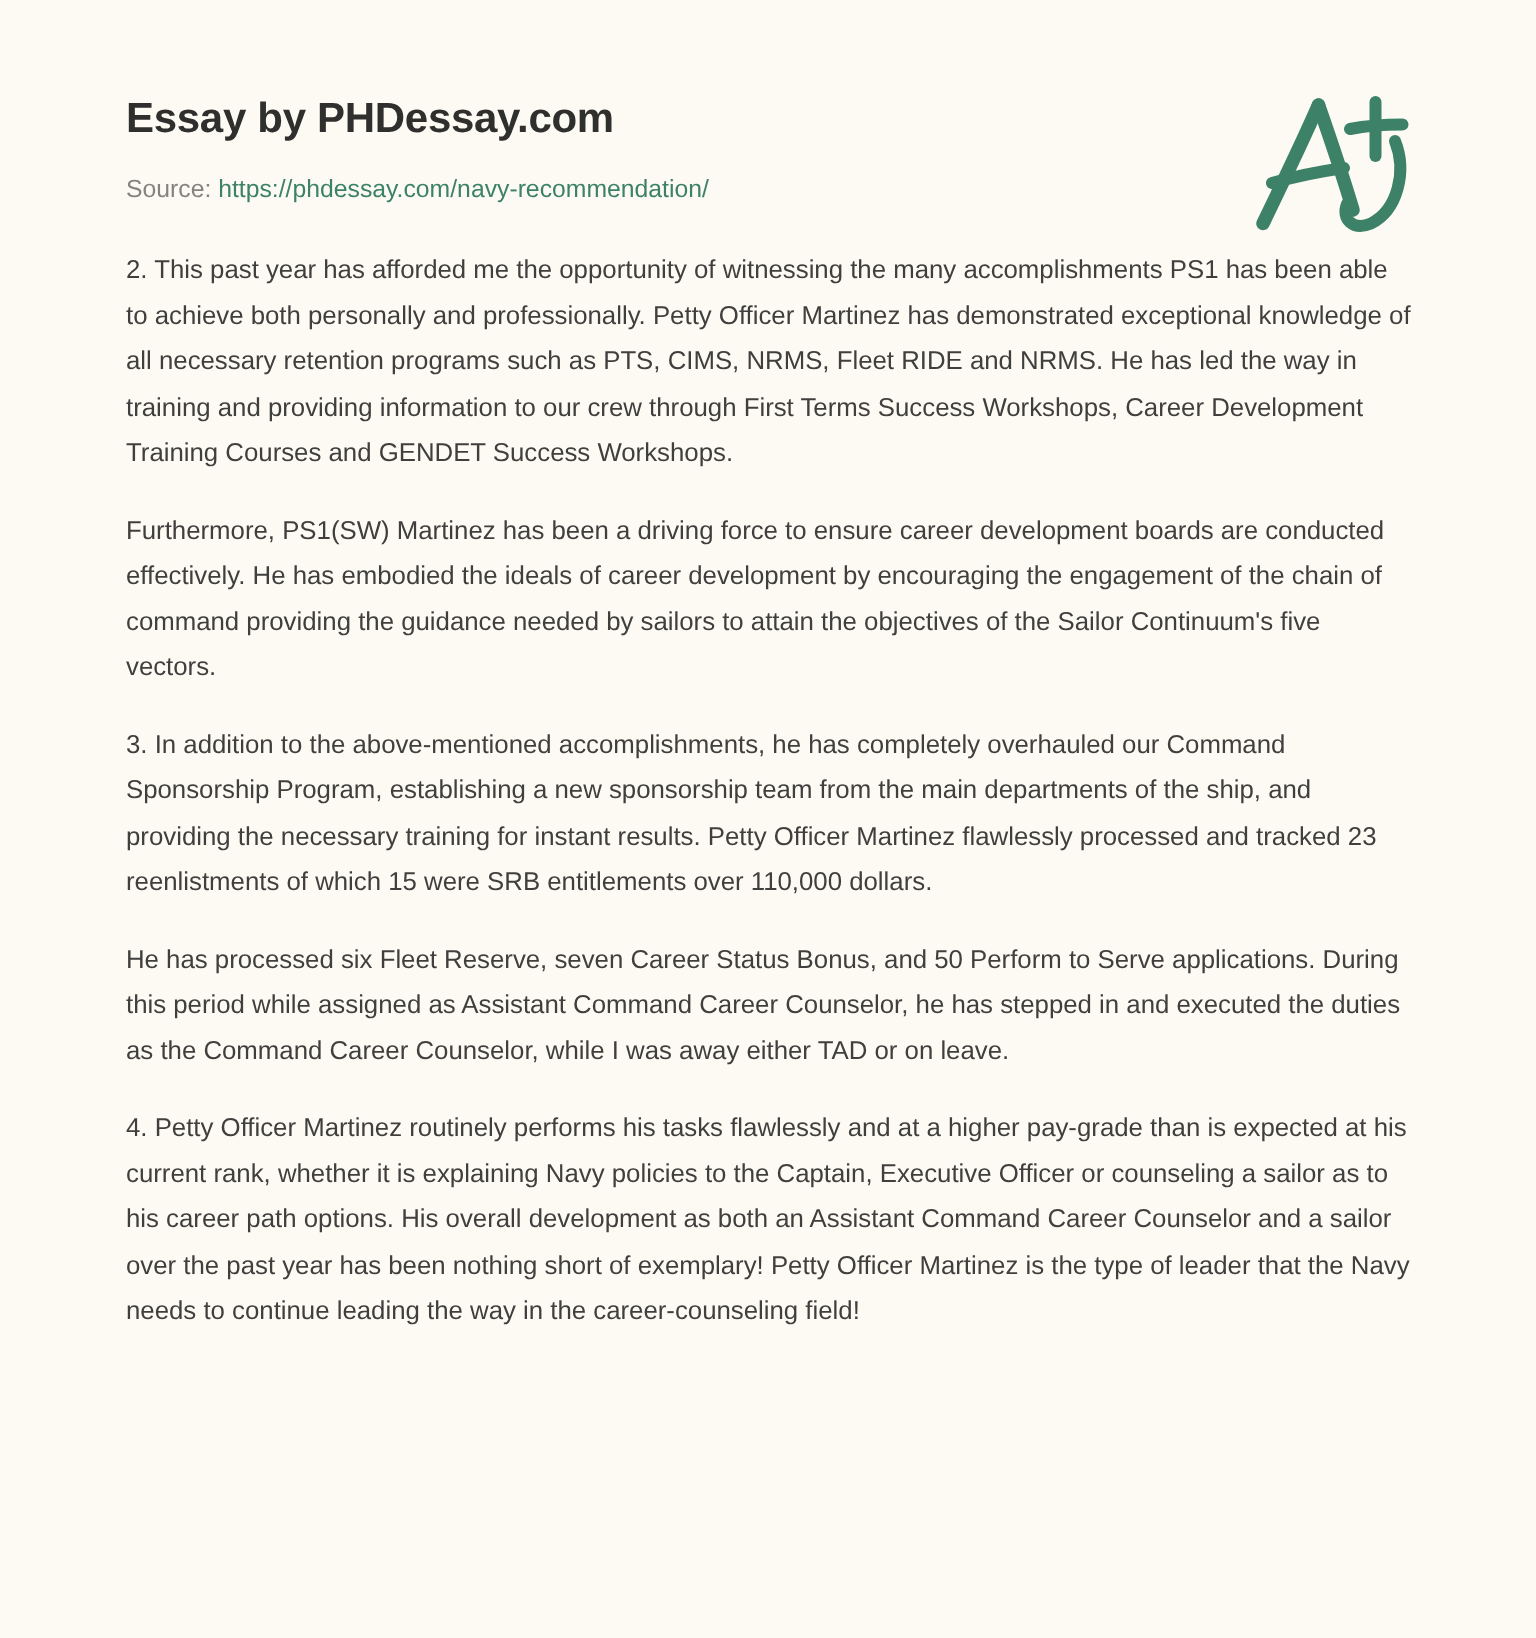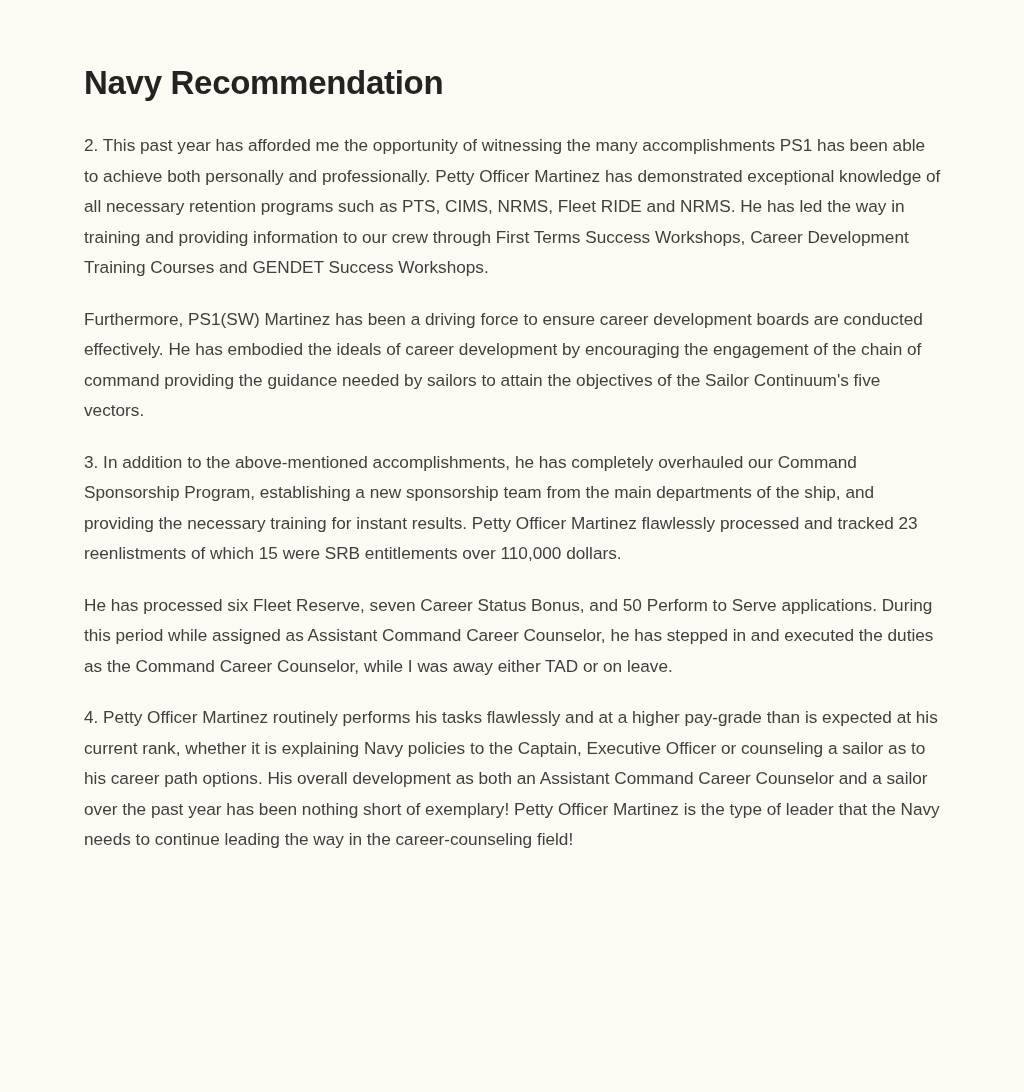--- a/index.html
+++ b/index.html
@@ -85,22 +85,50 @@
     line-height: 30.5px;
     color: #3f3f3d;
     text-align: left;
   }
 </style>
 </head>
 <body>
 
 <div class="page">
 
+  <div class="header">
 
-  <h2 class="doc-title">Navy Recommendation</h2>
+    <h1 class="brand-title">Essay by PHDessay.com</h1>
+
+    <div class="source-line">
+      <span class="source-label">Source:</span>
+      <a class="source-url" href="#">https://phdessay.com/navy-recommendation/</a>
+    </div>
+
+    <div class="logo">
+      <svg viewBox="0 0 130 120" width="130" height="120" aria-hidden="true">
+        <g fill="none" stroke="#3d8268" stroke-linecap="round" stroke-linejoin="round">
+
+          <path d="M63 22 C56 38, 40 72, 26 101" stroke-width="9"></path>
+
+          <path d="M63 22 C70 42, 80 72, 86 92" stroke-width="9"></path>
+
+          <path d="M32 74 C46 70, 66 66, 80 64" stroke-width="8"></path>
+
+          <path d="M101 20 C101 32, 101 44, 101 56" stroke-width="8"></path>
+
+          <path d="M84 38 C94 36, 110 35, 119 35" stroke-width="8"></path>
+
+          <path d="M114 46 C122 66, 116 92, 98 101 C86 106, 78 98, 82 88" stroke-width="8"></path>
+        </g>
+      </svg>
+    </div>
+
+  </div>
+
 
   <div class="body-copy">
     <p>2. This past year has afforded me the opportunity of witnessing the many accomplishments PS1 has been able to achieve both personally and professionally. Petty Officer Martinez has demonstrated exceptional knowledge of all necessary retention programs such as PTS, CIMS, NRMS, Fleet RIDE and NRMS. He has led the way in training and providing information to our crew through First Terms Success Workshops, Career Development Training Courses and GENDET Success Workshops.</p>
     <p>Furthermore, PS1(SW) Martinez has been a driving force to ensure career development boards are conducted effectively. He has embodied the ideals of career development by encouraging the engagement of the chain of command providing the guidance needed by sailors to attain the objectives of the Sailor Continuum's five vectors.</p>
     <p>3. In addition to the above-mentioned accomplishments, he has completely overhauled our Command Sponsorship Program, establishing a new sponsorship team from the main departments of the ship, and providing the necessary training for instant results. Petty Officer Martinez flawlessly processed and tracked 23 reenlistments of which 15 were SRB entitlements over 110,000 dollars.</p>
     <p>He has processed six Fleet Reserve, seven Career Status Bonus, and 50 Perform to Serve applications. During this period while assigned as Assistant Command Career Counselor, he has stepped in and executed the duties as the Command Career Counselor, while I was away either TAD or on leave.</p>
     <p>4. Petty Officer Martinez routinely performs his tasks flawlessly and at a higher pay-grade than is expected at his current rank, whether it is explaining Navy policies to the Captain, Executive Officer or counseling a sailor as to his career path options. His overall development as both an Assistant Command Career Counselor and a sailor over the past year has been nothing short of exemplary! Petty Officer Martinez is the type of leader that the Navy needs to continue leading the way in the career-counseling field!</p>
 
   </div>
 

